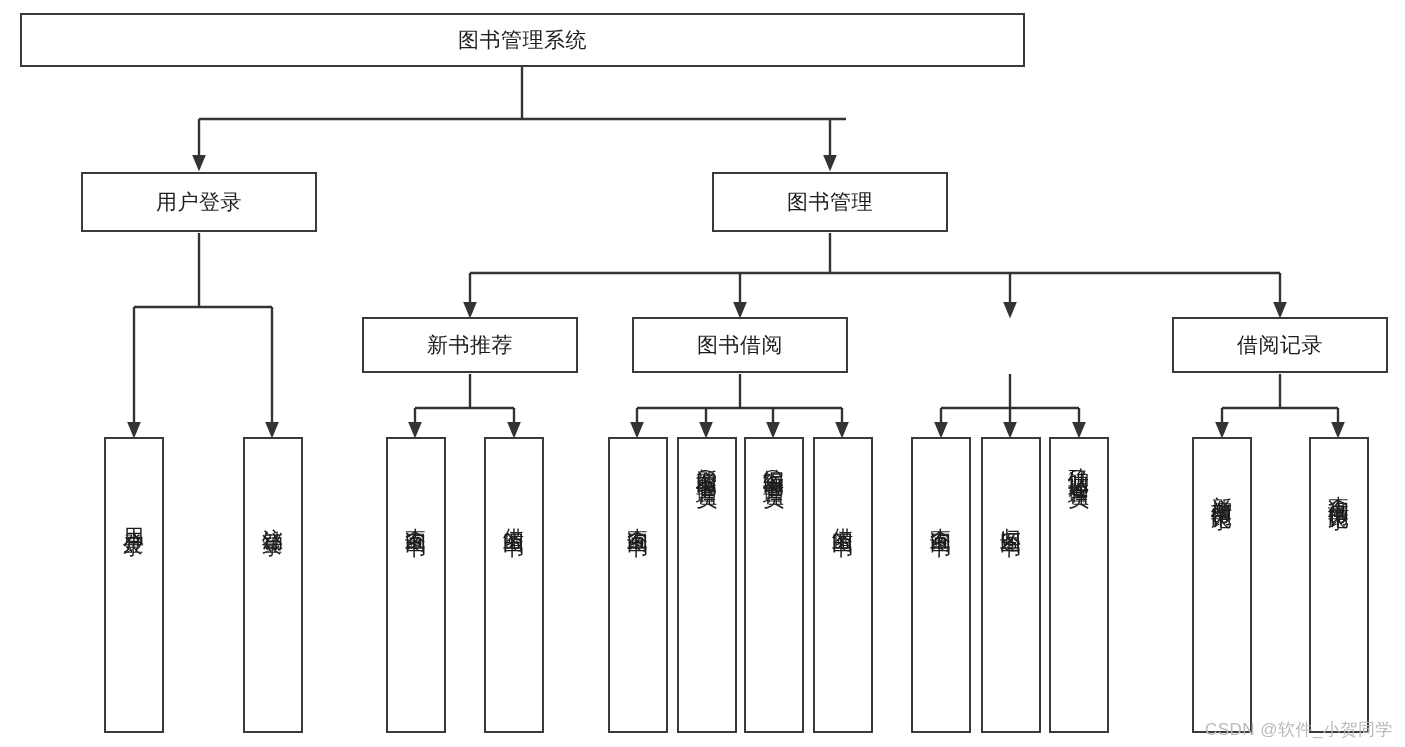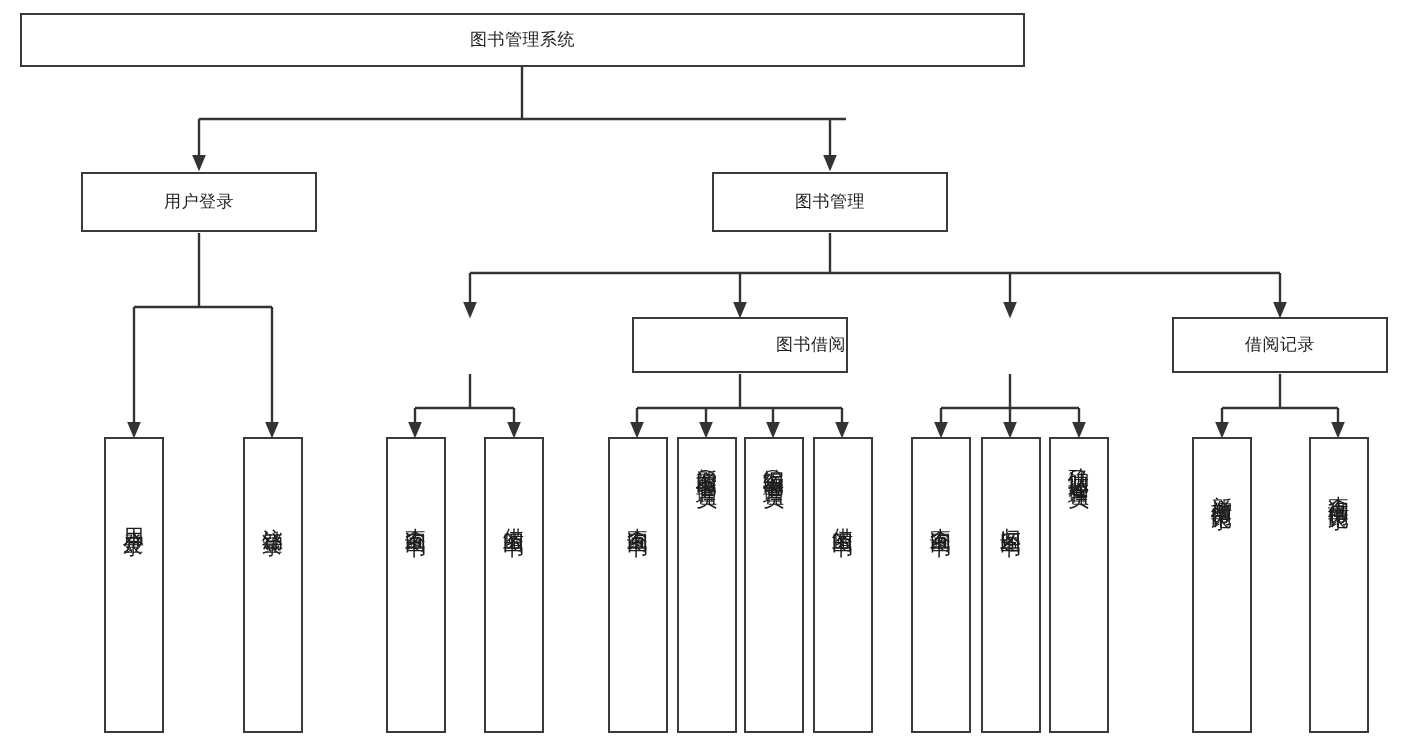--- a/index.html
+++ b/index.html
@@ -30,21 +30,21 @@
     box-sizing: border-box;
     background: #ffffff;
     border: 2px solid #3a3a3a;
     display: flex;
     align-items: center;
     justify-content: center;
     z-index: 2;
   }
   .node-label {
     color: #1d1d1d;
-    font-size: 17px;
+    font-size: 21px;
     line-height: 1.18;
     letter-spacing: 0.5px;
     white-space: nowrap;
     text-align: center;
   }
   .node.vertical {
     align-items: flex-start;
     justify-content: center;
     padding-top: 12px;
   }
@@ -134,21 +134,24 @@
     <span class="node-label">图书管理系统</span>
   </div>
 
   <div class="node" style="left:81px; top:172px; width:236px; height:60px;">
     <span class="node-label">用户登录</span>
   </div>
   <div class="node" style="left:712px; top:172px; width:236px; height:60px;align-items:center;">
     <span class="node-label">图书管理</span>
   </div>
 
-  <div class="node" style="left:632px; top:317px; width:216px; height:56px;justify-content:flex-end;">
+  <div class="node" style="left:362px; top:317px; width:216px; height:56px;">
+    <span class="node-label">新书推荐</span>
+  </div>
+  <div class="node" style="left:632px; top:317px; width:216px; height:56px;">
     <span class="node-label">图书借阅</span>
   </div>
   <div class="node" style="left:1172px; top:317px; width:216px; height:56px;align-items:center;">
     <span class="node-label">借阅记录</span>
   </div>
 
   <div class="node vertical mid" style="left:104px; top:437px; width:60px; height:296px;">
     <span class="node-label">用户登录</span>
   </div>
   <div class="node vertical mid" style="left:243px; top:437px; width:60px; height:296px;">
@@ -185,14 +188,15 @@
     <span class="node-label">确认归还（管理员）</span>
   </div>
 
   <div class="node vertical mid2" style="left:1192px; top:437px; width:60px; height:296px;">
     <span class="node-label">新增借阅记录</span>
   </div>
   <div class="node vertical mid2" style="left:1309px; top:437px; width:60px; height:296px;">
     <span class="node-label">查询借阅记录</span>
   </div>
 
+  <div class="watermark">CSDN @软件_小贺同学</div>
 
 </div>
 
 </body></html>

